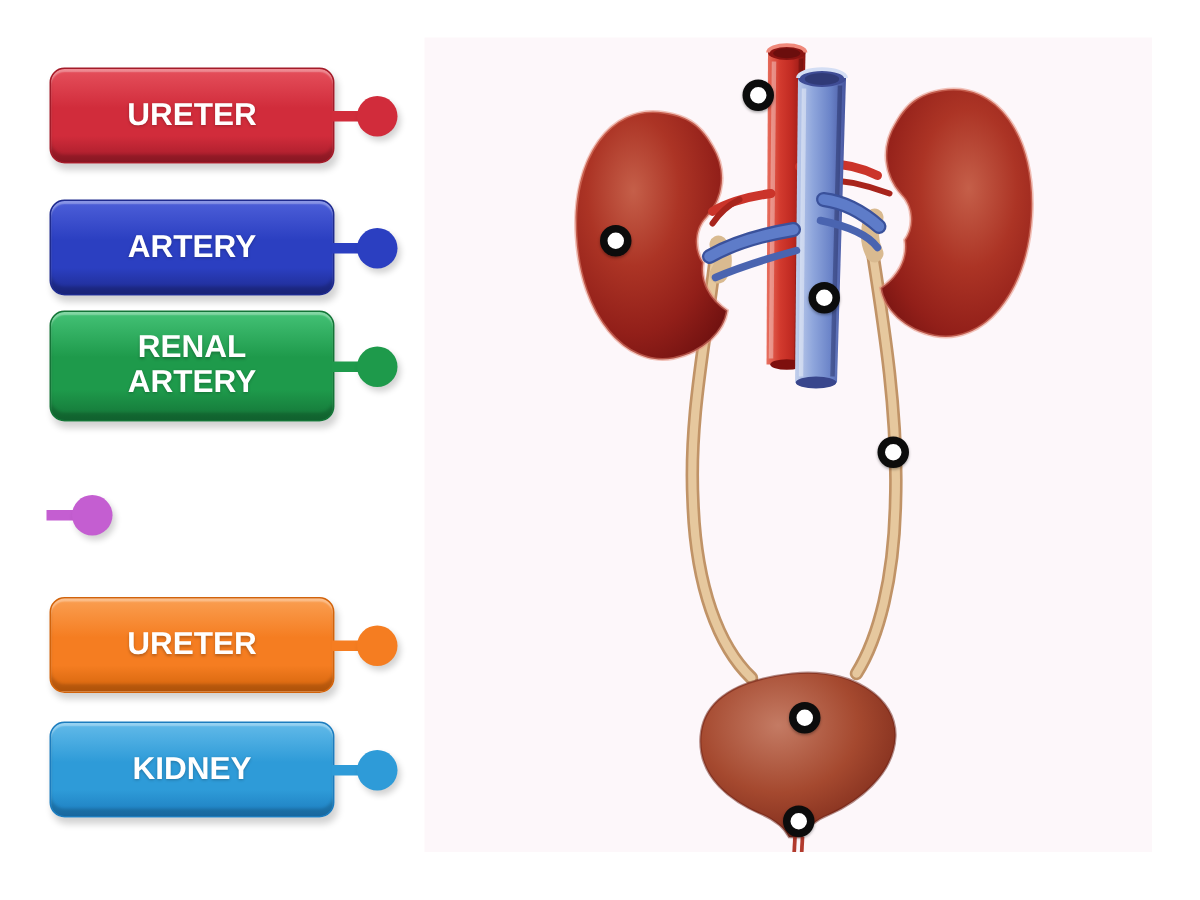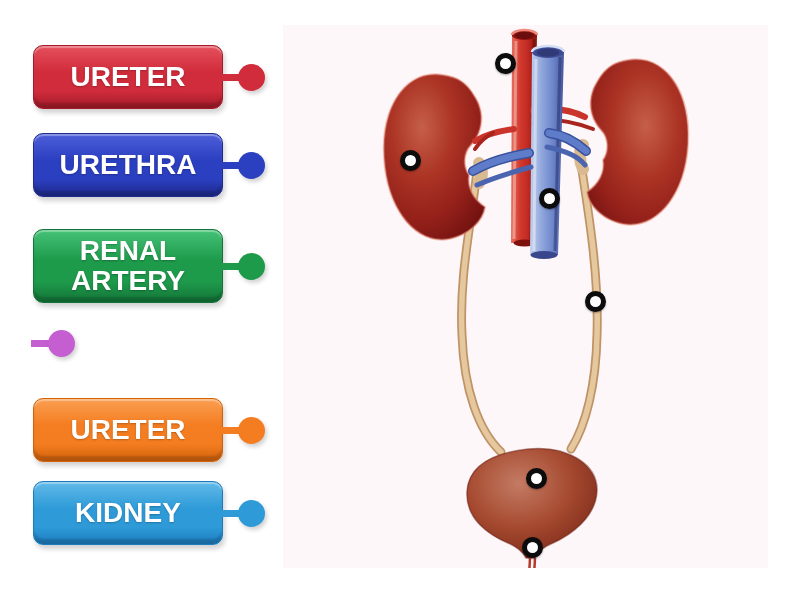--- a/index.html
+++ b/index.html
@@ -7,21 +7,21 @@
   .stage{position:relative;width:800px;height:600px;background:#fff;}
 
   
   .chip-row{position:absolute;left:33px;display:flex;align-items:center;width:240px;}
   .chip{width:190px;height:100%;box-sizing:border-box;display:flex;align-items:center;justify-content:center;
     padding:2px 18px;border-radius:10px;cursor:grab;
     background:linear-gradient(180deg,var(--cl) 0%,var(--c) 42%,var(--c) 72%,var(--cd) 100%);
     border:1px solid var(--cd);
     box-shadow:inset 0 2px 1px rgba(255,255,255,.35), inset 0 -5px 2px rgba(0,0,0,.16),
       2px 4px 5px rgba(0,0,0,.18);}
-  .chip span{color:#fff;font-weight:bold;font-size:28px;line-height:1.08;text-align:center;
+  .chip span{color:#fff;font-weight:bold;font-size:21px;line-height:1.08;text-align:center;
     text-shadow:0 1px 2px rgba(0,0,0,.25);}
   .stem{width:20px;height:7px;margin-left:-2px;background:var(--c);flex:none;}
   .pin{width:27px;height:27px;margin-left:-3px;border-radius:50%;background:var(--c);flex:none;
     box-shadow:2px 3px 4px rgba(0,0,0,.18);}
 
   
   .diagram{position:absolute;left:283px;top:25px;width:485px;height:543px;background:var(--bg,#FDF7FA);}
   .diagram svg{position:absolute;left:0;top:0;}
   .target{position:absolute;width:11px;height:11px;background:#fff;border:5px solid #0c0c0c;
     border-radius:50%;box-shadow:0 1px 2px rgba(0,0,0,.35);cursor:pointer;}
@@ -36,27 +36,27 @@
     <div class="chip-row" style="top: 45px; height: 64px; --c: #D12C3B; --cl: #E5505C; --cd: #A31B29;">
       <div class="chip">
         <span>URETER</span>
       </div>
       <span class="stem"></span>
       <span class="pin"></span>
     </div>
 
     <div class="chip-row" style="top: 133px; height: 64px; --c: #2B3FC1; --cl: #4D5FD9; --cd: #1E2A8E;">
       <div class="chip">
-        <span>URETHRA</span>
+        <span>ARTERY</span>
       </div>
       <span class="stem"></span>
       <span class="pin"></span>
     </div>
 
-    <div class="chip-row" style="top: 229px; height: 74px; --c: #1E9A4B; --cl: #44C276; --cd: #147437;">
+    <div class="chip-row" style="top: 207px; height: 74px; --c: #1E9A4B; --cl: #44C276; --cd: #147437;">
       <div class="chip">
         <span>RENAL ARTERY</span>
       </div>
       <span class="stem"></span>
       <span class="pin"></span>
     </div>
 
     <div class="chip-row" style="top: 311px; height: 64px; --c: #C45ED1; --cl: #DB92E3; --cd: #9F44AF;">
       <span class="stem"></span>
       <span class="pin"></span>

